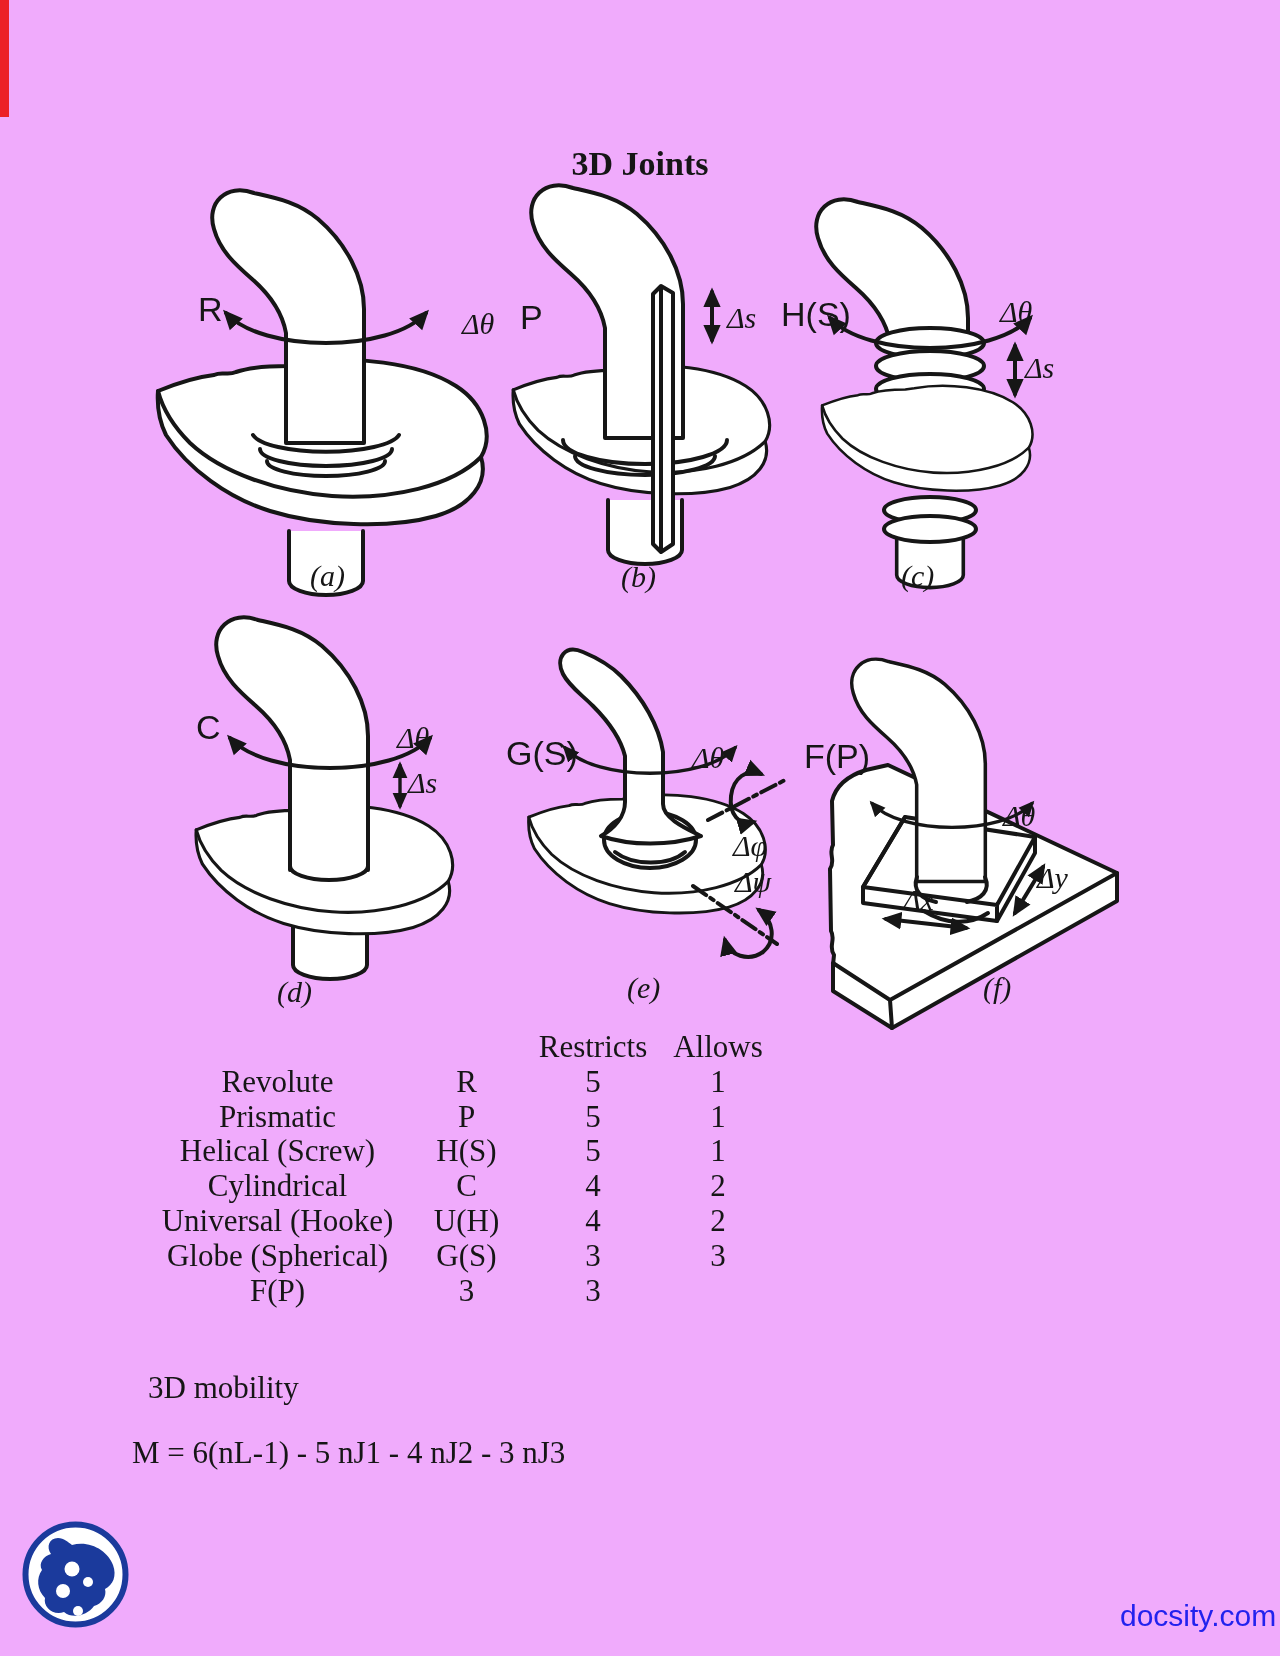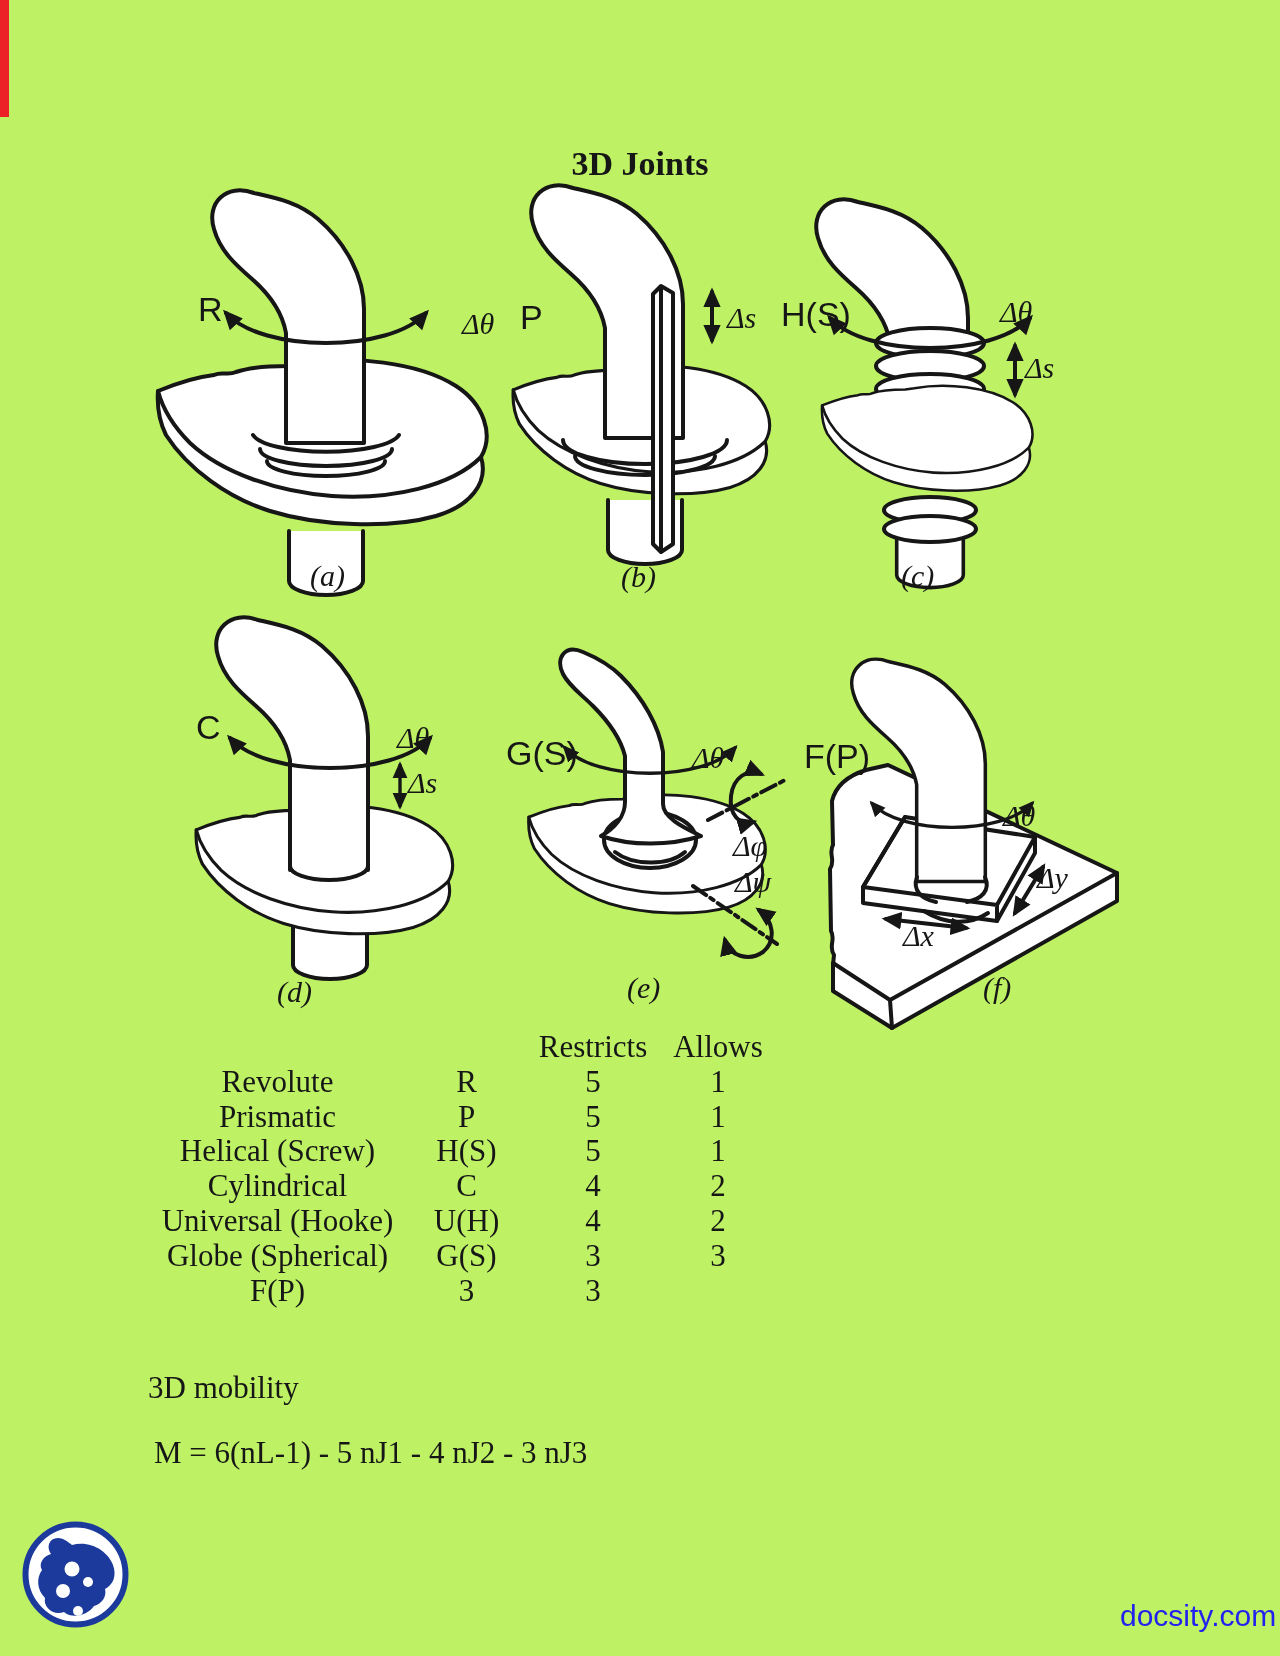--- a/index.html
+++ b/index.html
@@ -1,16 +1,16 @@
 <!DOCTYPE html>
 <html><head>
 <meta charset="utf-8">
 <style>
   html,body{margin:0;padding:0;background:#fff;}
-  #page{position:relative;width:1280px;height:1656px;background:#bef264;overflow:hidden;
+  #page{position:relative;width:1280px;height:1656px;background:#f0abfc;overflow:hidden;
         font-family:"Liberation Serif",serif;color:#161616;}
   .abs{position:absolute;line-height:1.05;white-space:pre;}
   .title{font-weight:bold;font-size:34px;width:100%;text-align:center;}
   .jlabel{font-family:"Liberation Sans",sans-serif;font-size:34px;}
   .greek{font-style:italic;font-size:30px;}
   .cap{font-style:italic;font-size:30px;}
   .serif31{font-size:31px;}
   .tablegrid{display:grid;grid-template-columns:255px 123px 130px 120px;grid-auto-rows:34.8px;
              font-size:31px;text-align:center;}
   .tablegrid div{white-space:pre;}
@@ -132,21 +132,21 @@
   <div class="abs greek" style="left:727px;top:302px;">Δs</div>
   <div class="abs greek" style="left:1000px;top:296px;">Δθ</div>
   <div class="abs greek" style="left:1025px;top:352px;">Δs</div>
   <div class="abs greek" style="left:397px;top:722px;">Δθ</div>
   <div class="abs greek" style="left:408px;top:767px;">Δs</div>
   <div class="abs greek" style="left:692px;top:742px;">Δθ</div>
   <div class="abs greek" style="left:733px;top:830px;">Δφ</div>
   <div class="abs greek" style="left:735px;top:866px;">Δψ</div>
   <div class="abs greek" style="left:1003px;top:800px;">Δθ</div>
   <div class="abs greek" style="left:1037px;top:862px;">Δy</div>
-  <div class="abs greek" style="left:903px;top:920px;">Δx</div>
+  <div class="abs greek" style="left:903px;top:884px;">Δx</div>
 
   <div class="abs cap" style="left:310px;top:560px;">(a)</div>
   <div class="abs cap" style="left:621px;top:561px;">(b)</div>
   <div class="abs cap" style="left:901px;top:560px;">(c)</div>
   <div class="abs cap" style="left:277px;top:976px;">(d)</div>
   <div class="abs cap" style="left:627px;top:972px;">(e)</div>
   <div class="abs cap" style="left:983px;top:972px;">(f)</div>
 
   <div class="abs tablegrid" style="left:150px;top:1031px;">
     <div></div><div></div>
@@ -182,21 +182,21 @@
     <div>G(S)</div>
     <div>3</div>
     <div>3</div>
 
     <div>F(P)</div>
     <div>3</div>
     <div>3</div>
   </div>
 
   <div class="abs serif31" style="left:148px;top:1372px;">3D mobility</div>
-  <div class="abs serif31" style="left:154px;top:1437px;text-align:right;">M = 6(nL-1) - 5 nJ1 - 4 nJ2 - 3 nJ3</div>
+  <div class="abs serif31" style="left:132px;top:1437px;text-align:right;">M = 6(nL-1) - 5 nJ1 - 4 nJ2 - 3 nJ3</div>
 
   <svg style="left:18px;top:1517px;" width="116" height="116" viewBox="0 0 116 116">
     <circle cx="57.5" cy="57.5" r="50" fill="#ffffff" stroke="#1b3a9c" stroke-width="6"></circle>
     <path fill="#1b3a9c" d="M 33,37 C 28,30 31,21 40,21 C 46,21 50,25 54,28 C 72,23 90,34 95,48 C 99,59 95,68 87,72 C 89,79 84,87 76,89 C 69,99 54,102 46,95 C 35,99 25,90 27,81 C 19,73 18,61 24,53 C 20,46 26,39 33,37 Z"></path>
     <circle cx="54" cy="52" r="7.5" fill="#ffffff"></circle>
     <circle cx="70" cy="65" r="5" fill="#ffffff"></circle>
     <circle cx="45" cy="74" r="7" fill="#ffffff"></circle>
     <circle cx="60" cy="94" r="5" fill="#ffffff"></circle>
     <circle cx="92" cy="75" r="3.5" fill="#ffffff"></circle>
   </svg>

